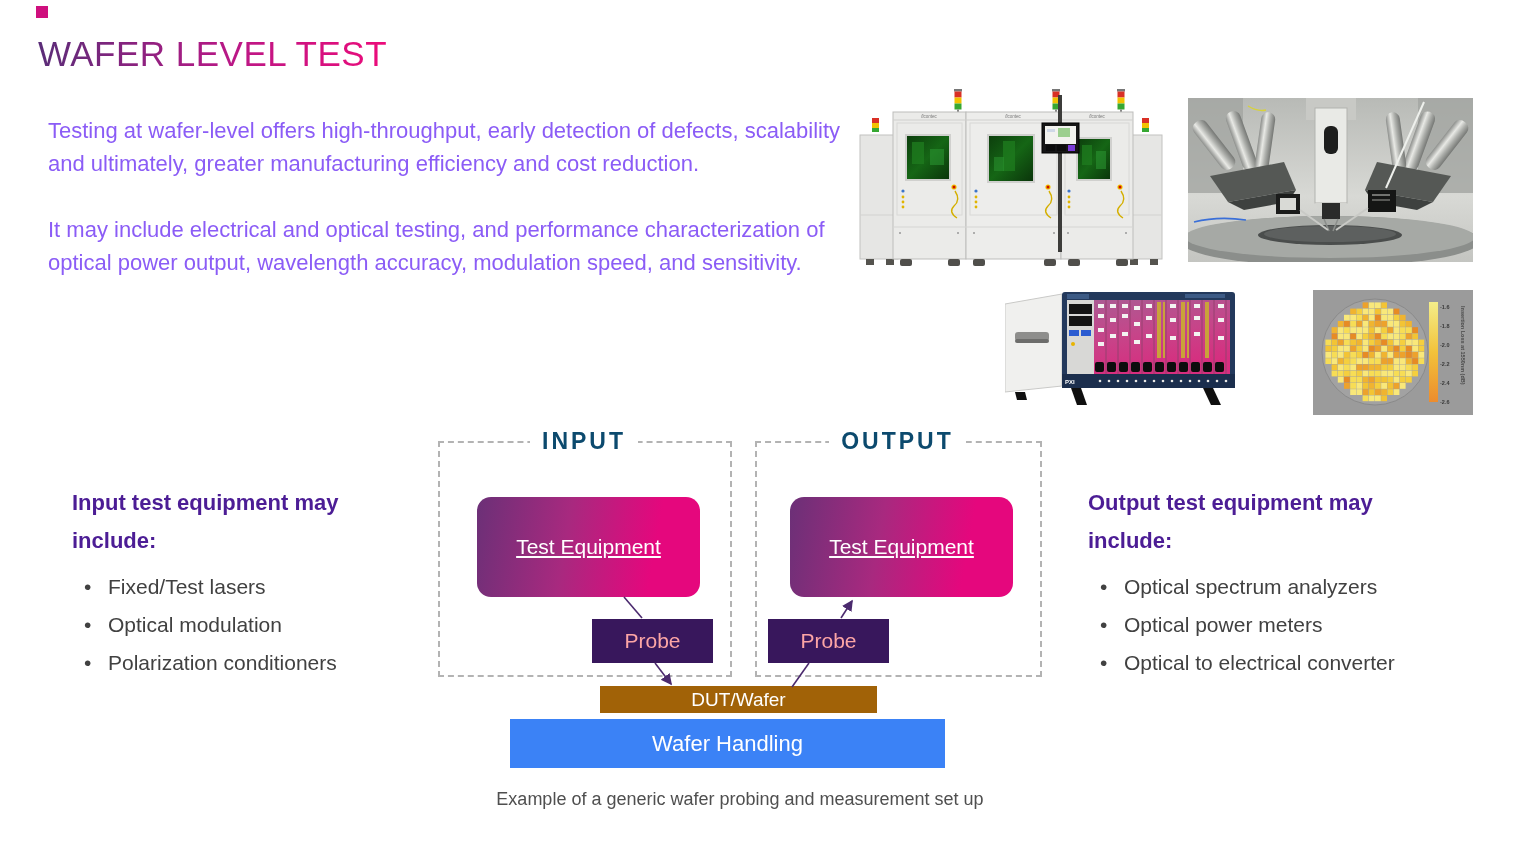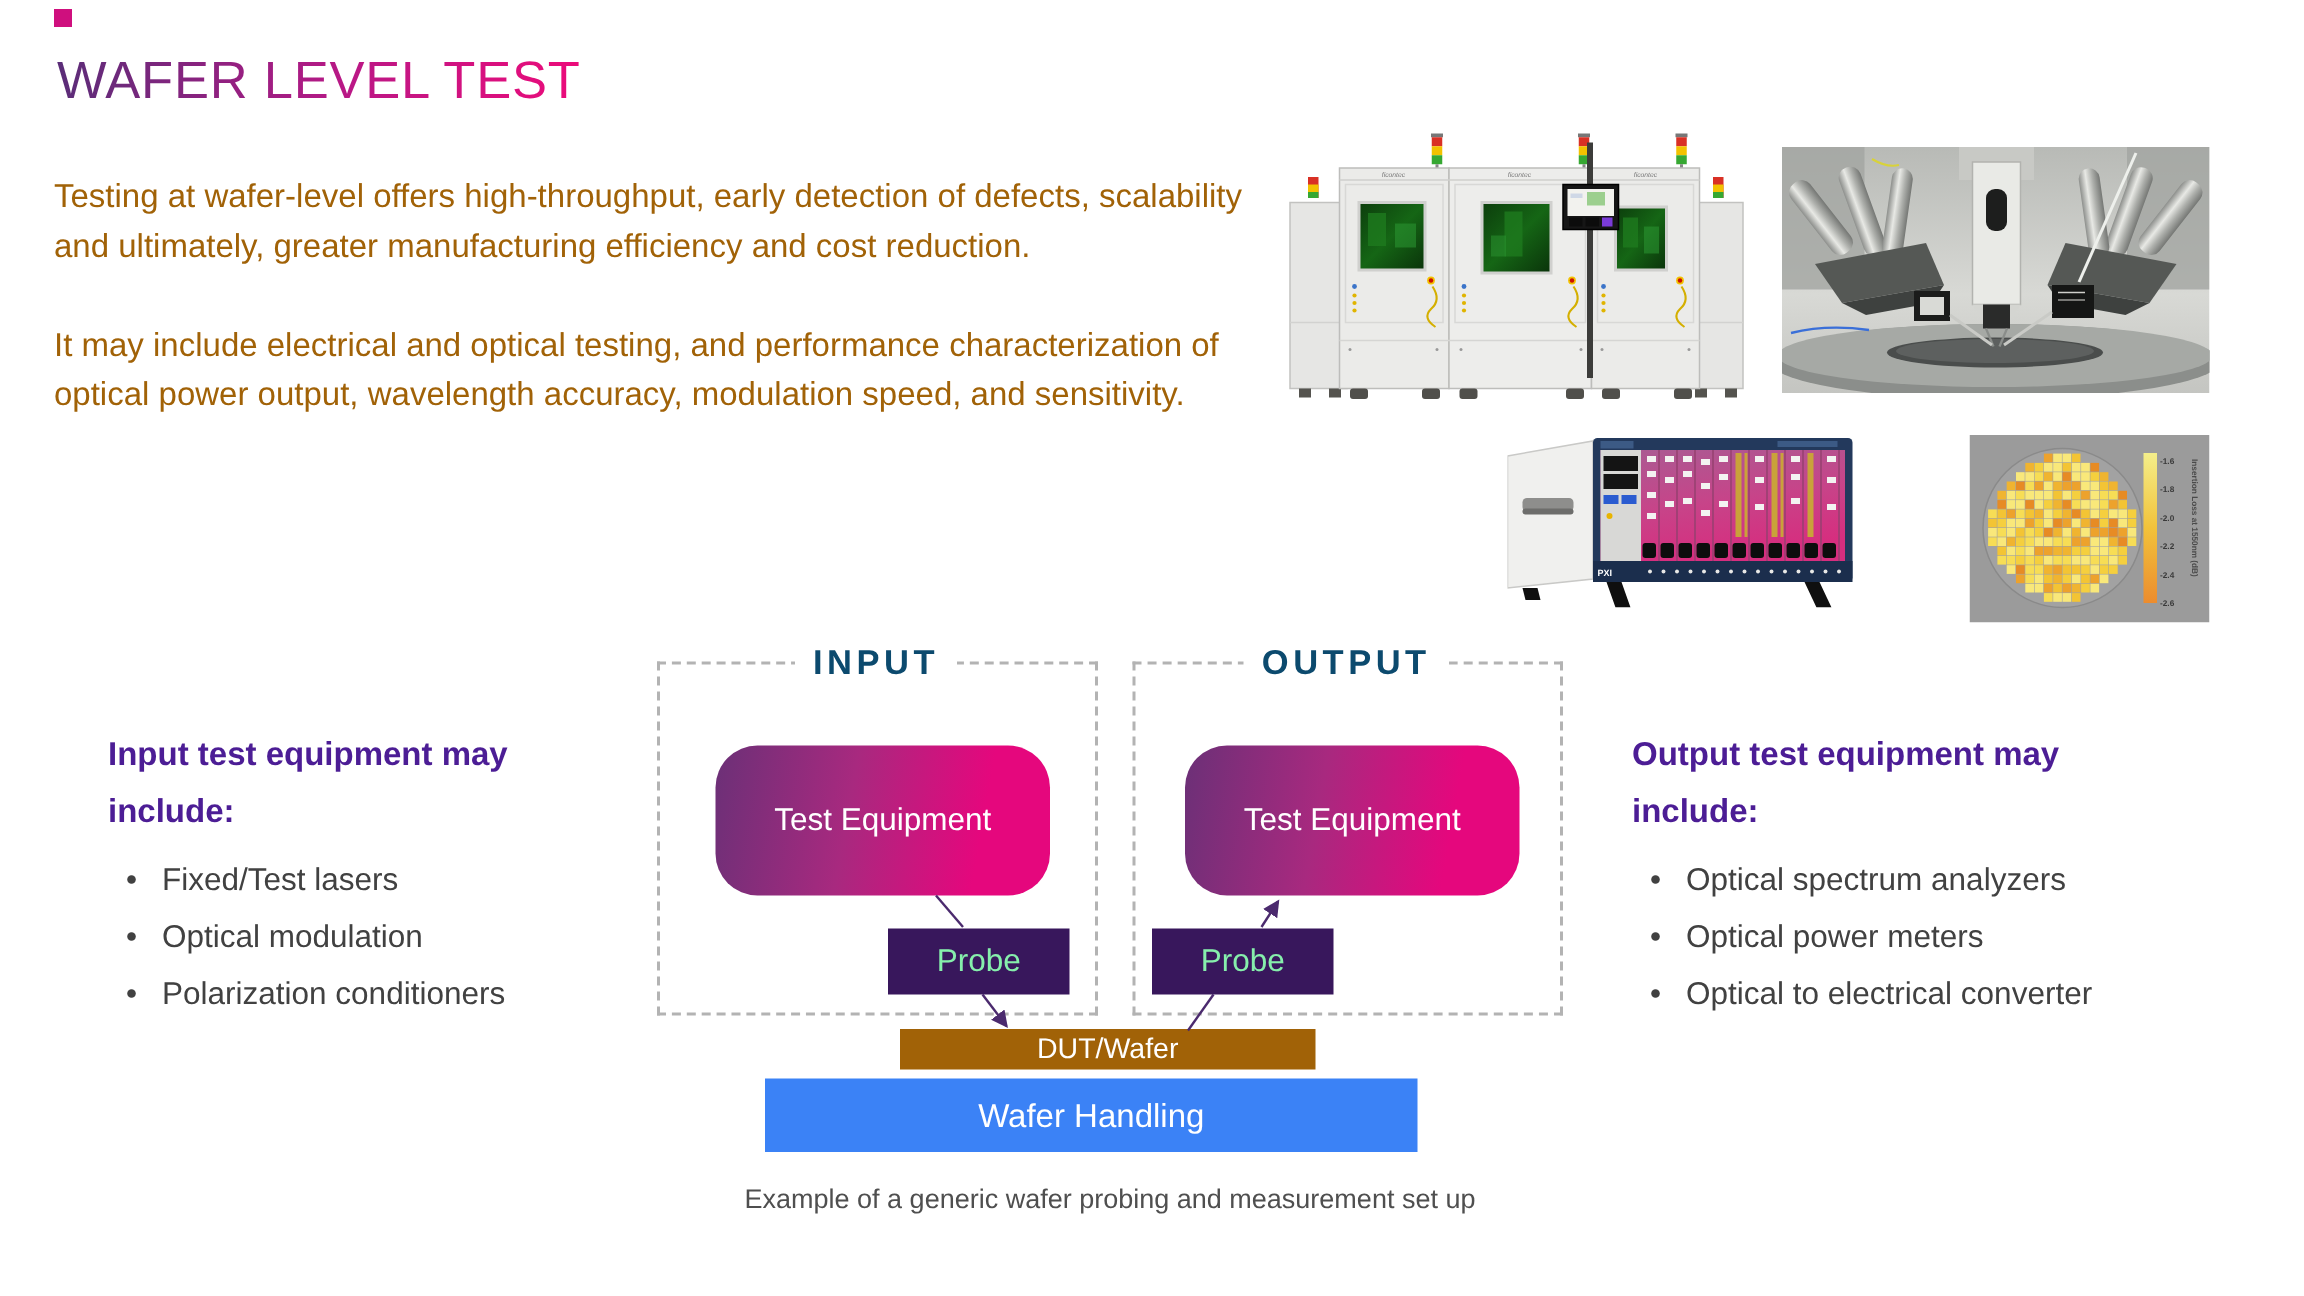--- a/index.html
+++ b/index.html
@@ -10,21 +10,21 @@
   .abs{position:absolute;}
   
   .accent-square{left:36px;top:6px;width:12px;height:12px;background:#cf0f7e;}
   
   .title{
     left:38px;top:34px;font-size:35px;font-weight:500;letter-spacing:.5px;
     background:linear-gradient(90deg,#5a2d78 0%,#b91886 55%,#ec0b7a 100%);
     -webkit-background-clip:text;background-clip:text;color:transparent;
   }
   
-  .body-copy{left:36px;top:114px;width:795px;font-size:22px;line-height:33px;color:#a16207;}
+  .body-copy{left:48px;top:114px;width:795px;font-size:22px;line-height:33px;color:#8b5cf6;}
   .body-copy p{margin:0 0 33px 0;}
   
   .list-block{width:330px;}
   .list-heading{font-size:22px;font-weight:bold;color:#4c1d95;line-height:38px;}
   .bullet-list{list-style:none;margin:8px 0 0 0;padding:0;font-size:21px;color:#414141;}
   .bullet-list li{position:relative;padding-left:36px;line-height:38px;}
   .bullet-list li::before{content:"\2022";position:absolute;left:12px;color:#414141;}
   .input-list{left:72px;top:484px;width:320px;}
   .output-list{left:1088px;top:484px;width:360px;}
   
@@ -32,28 +32,28 @@
   .input-box{left:438px;top:441px;width:290px;height:232px;}
   .output-box{left:755px;top:441px;width:283px;height:232px;}
   .zone-label{
     font-size:23px;font-weight:bold;letter-spacing:3px;color:#0c4a6e;
     background:#ffffff;padding:0 12px;
   }
   .zone-label-wrap{text-align:center;}
   .input-label-wrap{left:438px;top:428px;width:292px;}
   .output-label-wrap{left:755px;top:428px;width:285px;}
   .te-box{
-    width:223px;height:100px;border-radius:28px;display:flex;align-items:center;justify-content:center;
+    width:223px;height:100px;border-radius:14px;display:flex;align-items:center;justify-content:center;
     background:linear-gradient(100deg,#6b3077 0%,#a8297f 40%,#e5077d 78%);
-    color:#ffffff;font-size:21px;
+    color:#ffffff;font-size:21px;text-decoration:underline;
   }
   .te-input{left:477px;top:497px;}
   .te-output{left:790px;top:497px;}
   .probe-box{
-    background:#38175c;color:#86efac;display:flex;align-items:center;justify-content:center;
+    background:#38175c;color:#fca5a5;display:flex;align-items:center;justify-content:center;
     font-size:21px;width:121px;height:44px;
   }
   .probe-input{left:592px;top:619px;}
   .probe-output{left:768px;top:619px;}
   .dut-bar{
     left:600px;top:686px;width:277px;height:27px;background:#a16207;color:#ffffff;
     display:flex;align-items:center;justify-content:center;font-size:19px;
   }
   .wafer-handling-bar{
     left:510px;top:719px;width:435px;height:49px;background:#3b82f6;color:#ffffff;

